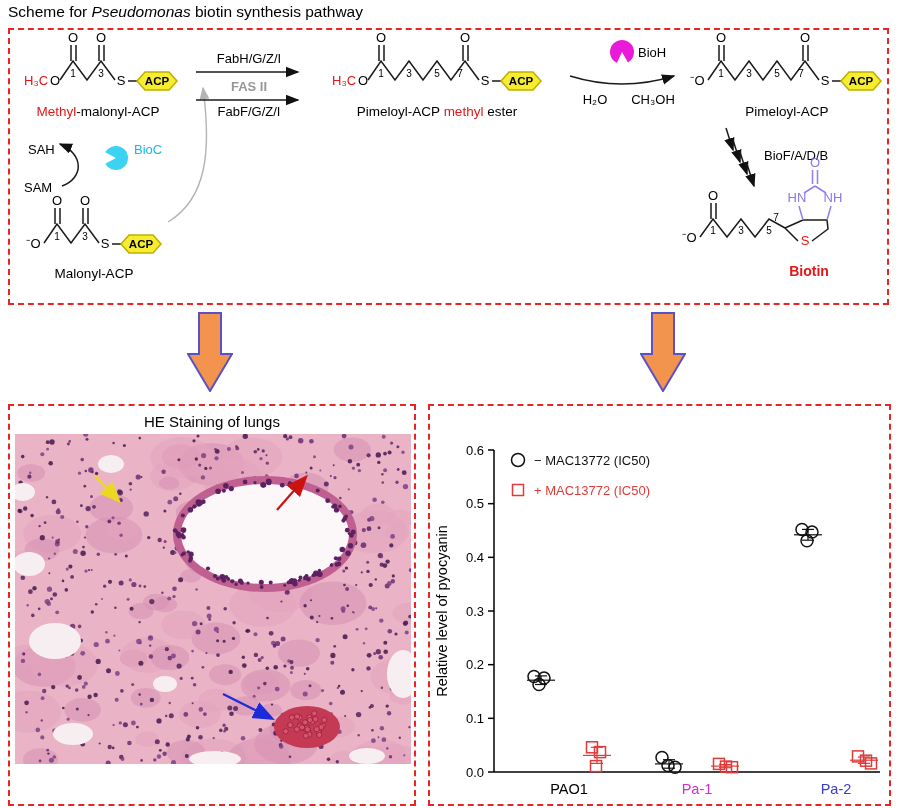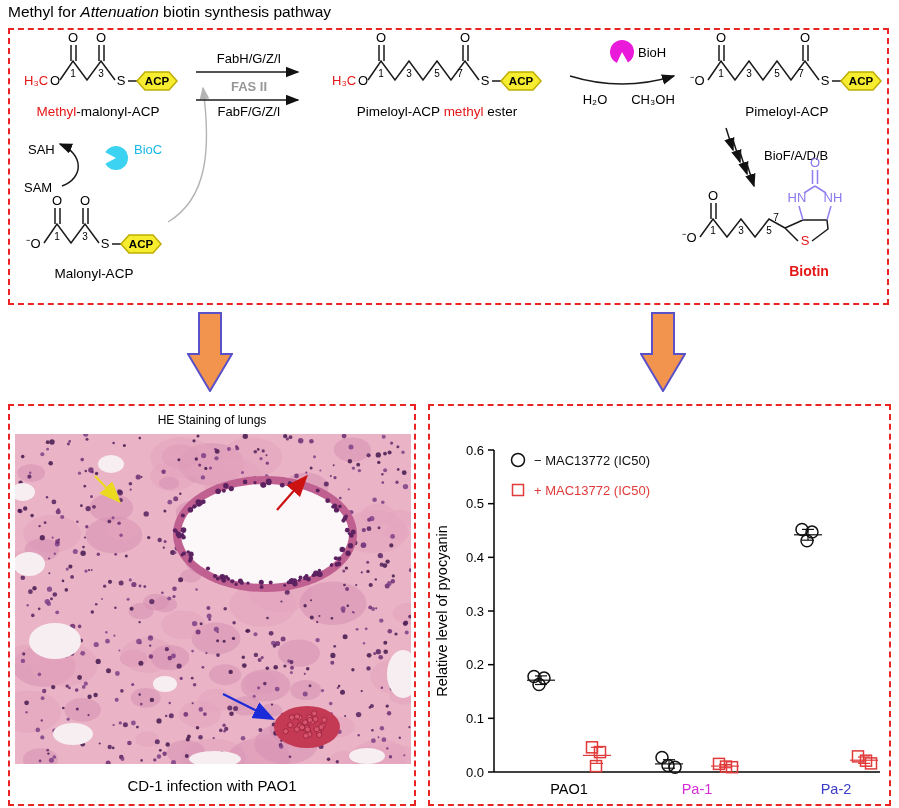--- a/index.html
+++ b/index.html
@@ -6,21 +6,21 @@
   html,body { background:#ffffff; font-family:"Liberation Sans", sans-serif; }
   .canvas { position:relative; width:899px; height:808px; background:#fff; overflow:hidden; }
 
   .main-title { position:absolute; left:8px; top:3px; font-size:15.5px; color:#000; }
 
   .dashed-box { position:absolute; border:2px dashed #ea2323; background:#fff; }
   #scheme-box { left:8px;  top:28px;  width:881px; height:277px; }
   #hist-box   { left:8px;  top:404px; width:408px; height:402px; }
   #chart-box  { left:428px; top:404px; width:463px; height:402px; }
 
-  .panel-title { position:absolute; top:7px; left:0; width:100%; text-align:center; font-size:12px; color:#000; }
+  .panel-title { position:absolute; top:7px; left:0; width:100%; text-align:center; font-size:15px; color:#000; }
   .hist-image  { position:absolute; left:5px; top:28px; width:396px; height:330px; }
   .hist-caption{ position:absolute; bottom:10px; left:0; width:100%; text-align:center; font-size:15px; color:#000; }
 
   .block-arrow { position:absolute; top:312px; }
 
   svg text { font-family:"Liberation Sans", sans-serif; }
   .atom   { font-size:13px; fill:#000; }
   .red    { fill:#e51616; }
   .num    { font-size:10px; fill:#000; }
   .slabel { font-size:13.5px; fill:#000; }
@@ -41,21 +41,21 @@
   .cat  { font-size:14.5px; }
   .ylab { font-size:14.5px; fill:#000; }
   .leg  { font-size:13px; }
   .pt   { fill:none; stroke-width:1.5; }
 </style>
 </head>
 <body>
 
 <div class="canvas">
 
-  <div class="main-title"><span>Methyl for </span><i>Attenuation</i><span> biotin synthesis pathway</span></div>
+  <div class="main-title"><span>Scheme for </span><i>Pseudomonas</i><span> biotin synthesis pathway</span></div>
 
   <div class="dashed-box" id="scheme-box">
     <svg width="875" height="270" viewBox="0 0 875 270">
       <defs>
         <marker id="mA" markerWidth="9" markerHeight="8" refX="8" refY="3.5" orient="auto">
             <path d="M0,0 L9,3.5 L0,7 Z" fill="#111"></path>
           </marker>
         <marker id="mG" markerWidth="9" markerHeight="8" refX="8" refY="3.5" orient="auto">
             <path d="M0,0 L9,3.5 L0,7 Z" fill="#b4b4b4"></path>
           </marker>
@@ -956,21 +956,20 @@
           <circle cx="281.9" cy="295.3" r="2.6" fill="#d9556e" stroke="#96203c" stroke-width="0.8"></circle>
           <circle cx="290.1" cy="288.4" r="2.6" fill="#d9556e" stroke="#96203c" stroke-width="0.8"></circle>
           <circle cx="301.7" cy="295.2" r="2.6" fill="#d9556e" stroke="#96203c" stroke-width="0.8"></circle>
           <circle cx="304.3" cy="300.9" r="2.6" fill="#d9556e" stroke="#96203c" stroke-width="0.8"></circle>
           <circle cx="299.3" cy="279.4" r="2.6" fill="#d9556e" stroke="#96203c" stroke-width="0.8"></circle>
           <line x1="80" y1="42" x2="103" y2="66" stroke="#ead91f" stroke-width="2.2" marker-end="url(#hm0)"></line>
           <line x1="262" y1="76" x2="290" y2="44" stroke="#cc1111" stroke-width="2.2" marker-end="url(#hm1)"></line>
           <line x1="208" y1="260" x2="256" y2="284" stroke="#1c2bd8" stroke-width="2.2" marker-end="url(#hm2)"></line>
         </svg>
     </div>
-    <div class="hist-caption">CD-1 infection with PAO1</div>
   </div>
 
   <div class="dashed-box" id="chart-box">
     <svg id="chart-svg" width="458" height="372" viewBox="0 0 458 372">
         <line x1="62" y1="20" x2="62" y2="342" class="ax"></line>
         <line x1="62" y1="342" x2="448" y2="342" class="ax"></line>
         <line x1="56" y1="342" x2="62" y2="342" class="ax"></line>
         <text x="52" y="346.5" text-anchor="end" class="tick">0.0</text>
         <line x1="56" y1="288.3333333333333" x2="62" y2="288.3333333333333" class="ax"></line>
         <text x="52" y="292.8" text-anchor="end" class="tick">0.1</text>

